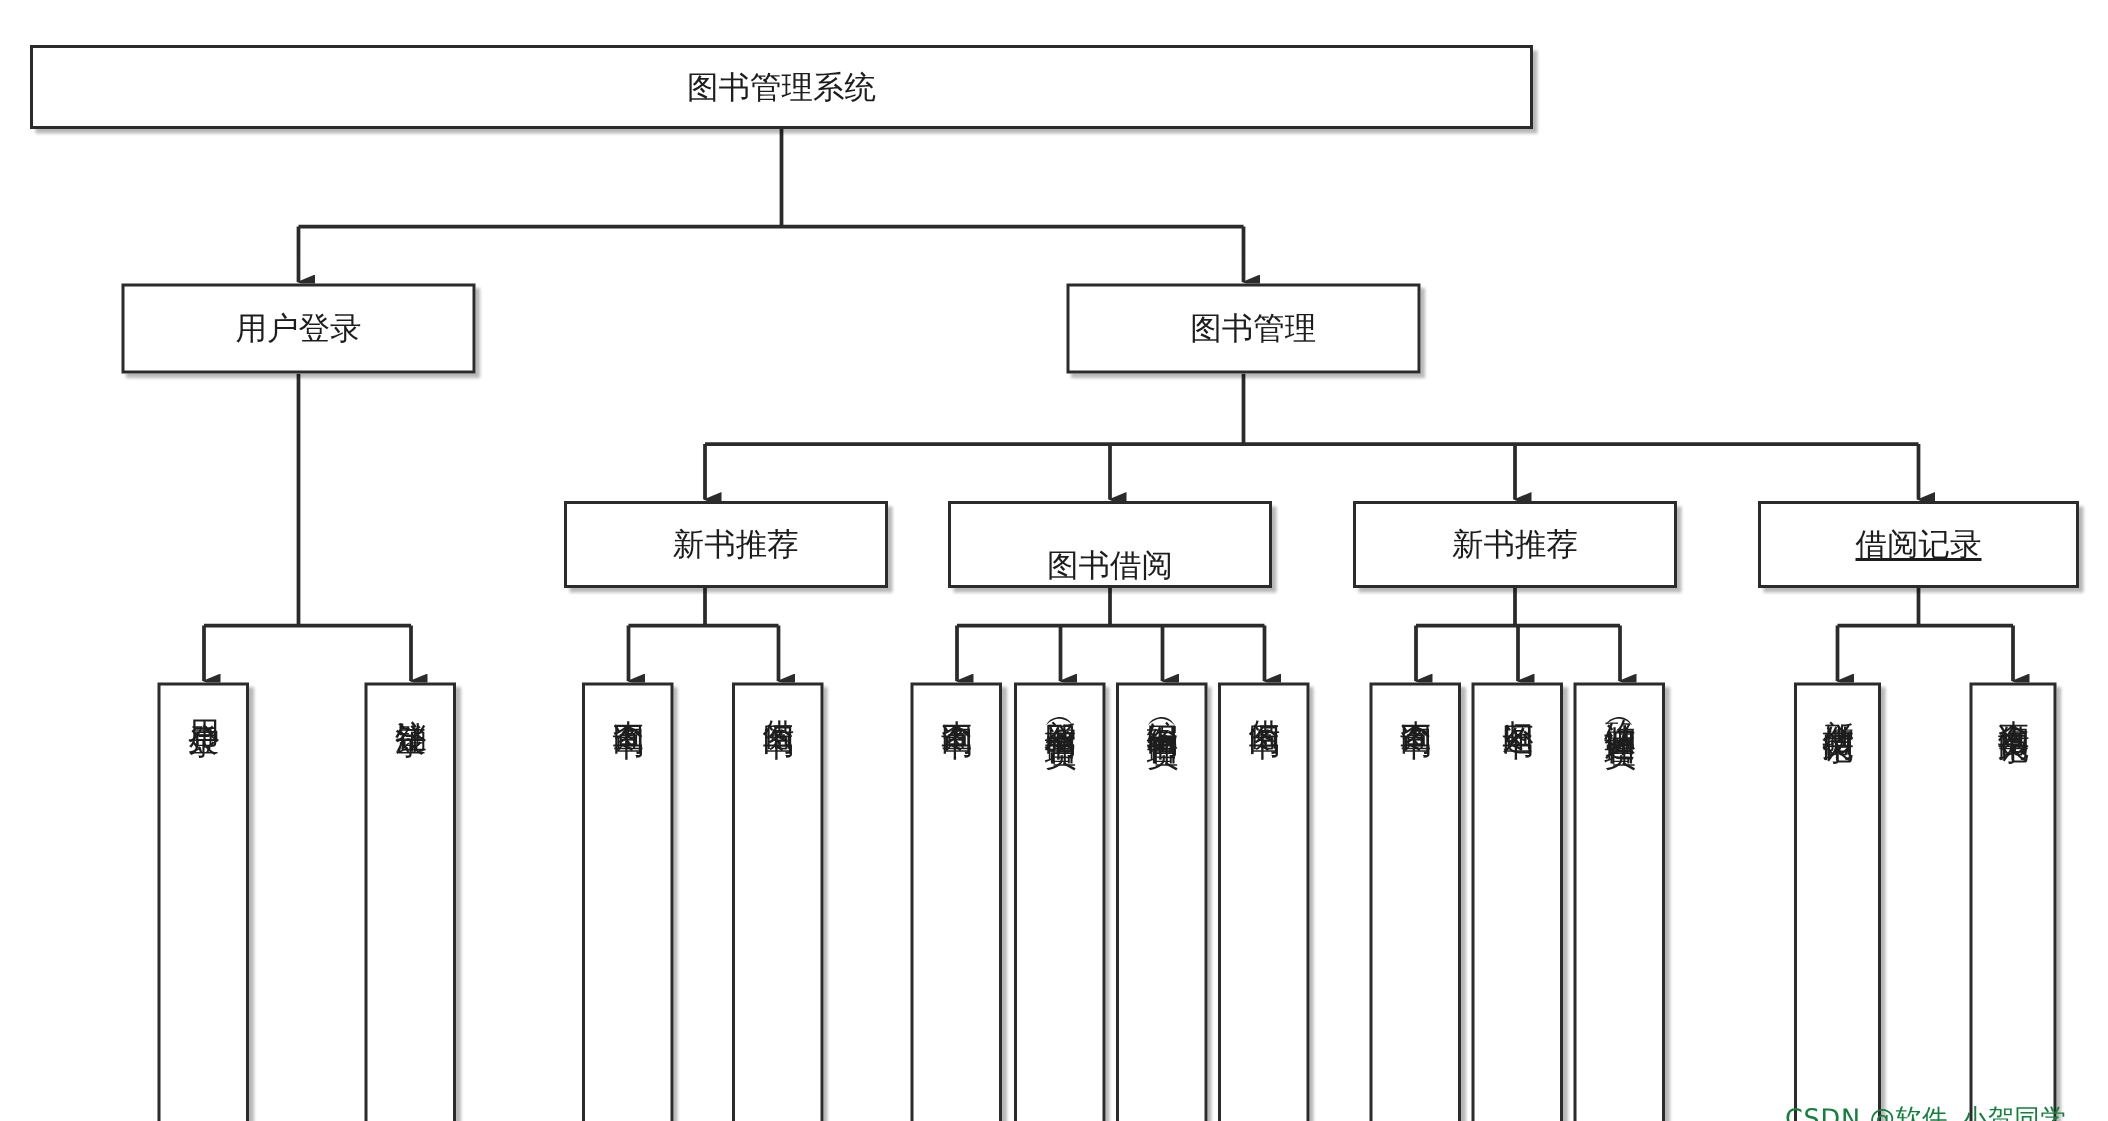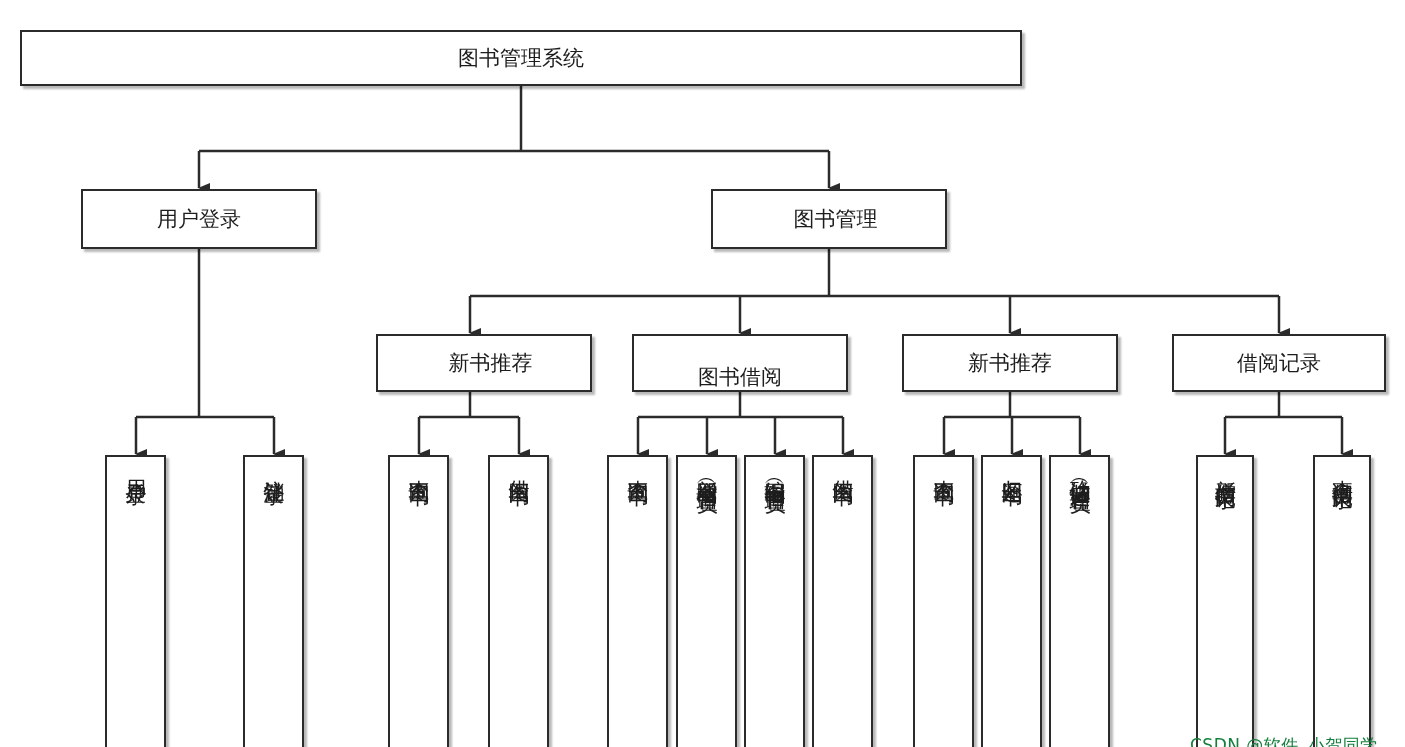--- a/index.html
+++ b/index.html
@@ -121,21 +121,21 @@
       </div>
       <div class="node horiz" style="left: 376px; top: 316px; width: 216px; height: 58px; padding-left: 13px;">
         <span class="label">新书推荐</span>
       </div>
       <div class="node horiz" style="left: 632px; top: 316px; width: 216px; height: 58px; align-items: flex-end;">
         <span class="label">图书借阅</span>
       </div>
       <div class="node horiz" style="left: 902px; top: 316px; width: 216px; height: 58px;">
         <span class="label">新书推荐</span>
       </div>
-      <div class="node horiz" style="left: 1172px; top: 316px; width: 214px; height: 58px;">
+      <div class="node horiz" style="left: 1172px; top: 316px; width: 214px; height: 58px; text-decoration: underline;">
         <span class="label">借阅记录</span>
       </div>
       <div class="node vert" style="left: 105px; top: 437px; width: 61px; height: 298px;">
         <span class="label">用户登录</span>
       </div>
       <div class="node vert" style="left: 243px; top: 437px; width: 61px; height: 298px;">
         <span class="label">注销登录</span>
       </div>
       <div class="node vert" style="left: 388px; top: 437px; width: 61px; height: 298px;">
         <span class="label">查询图书</span>

